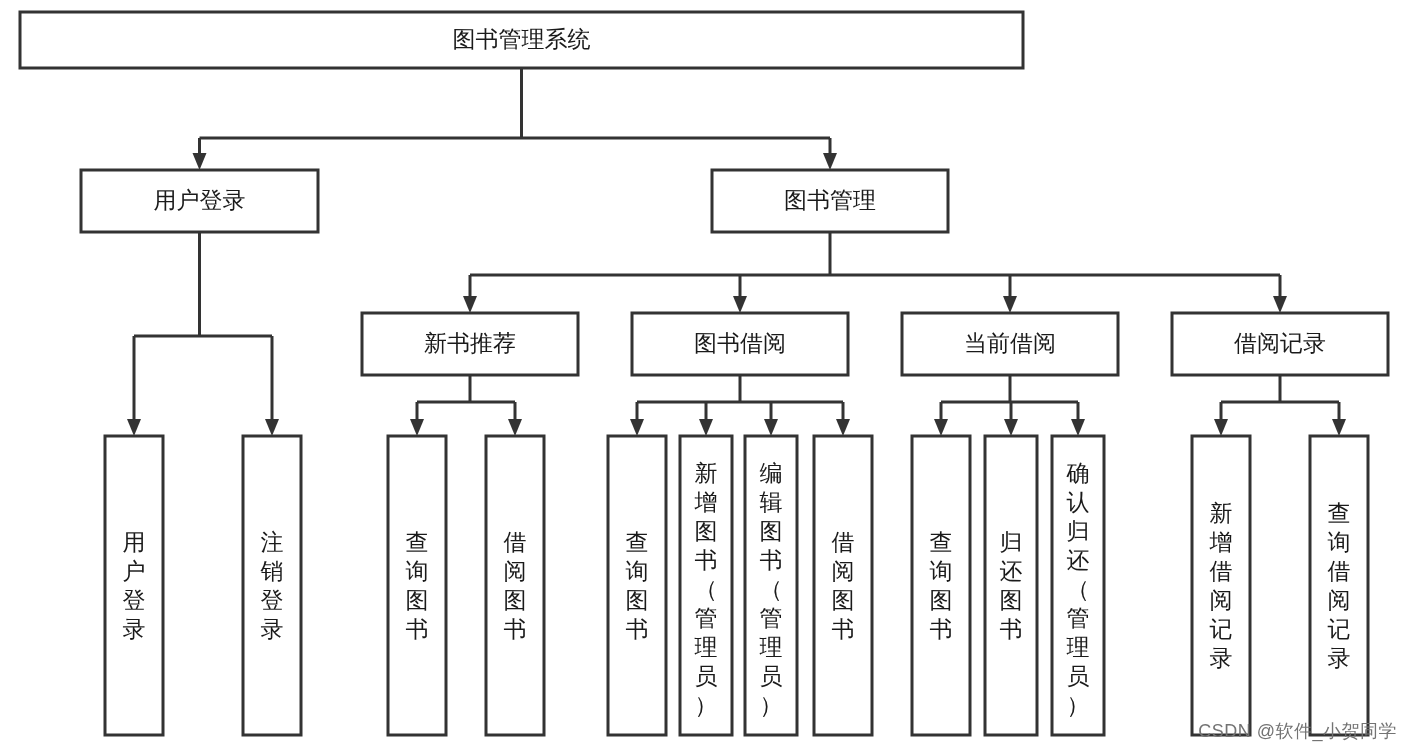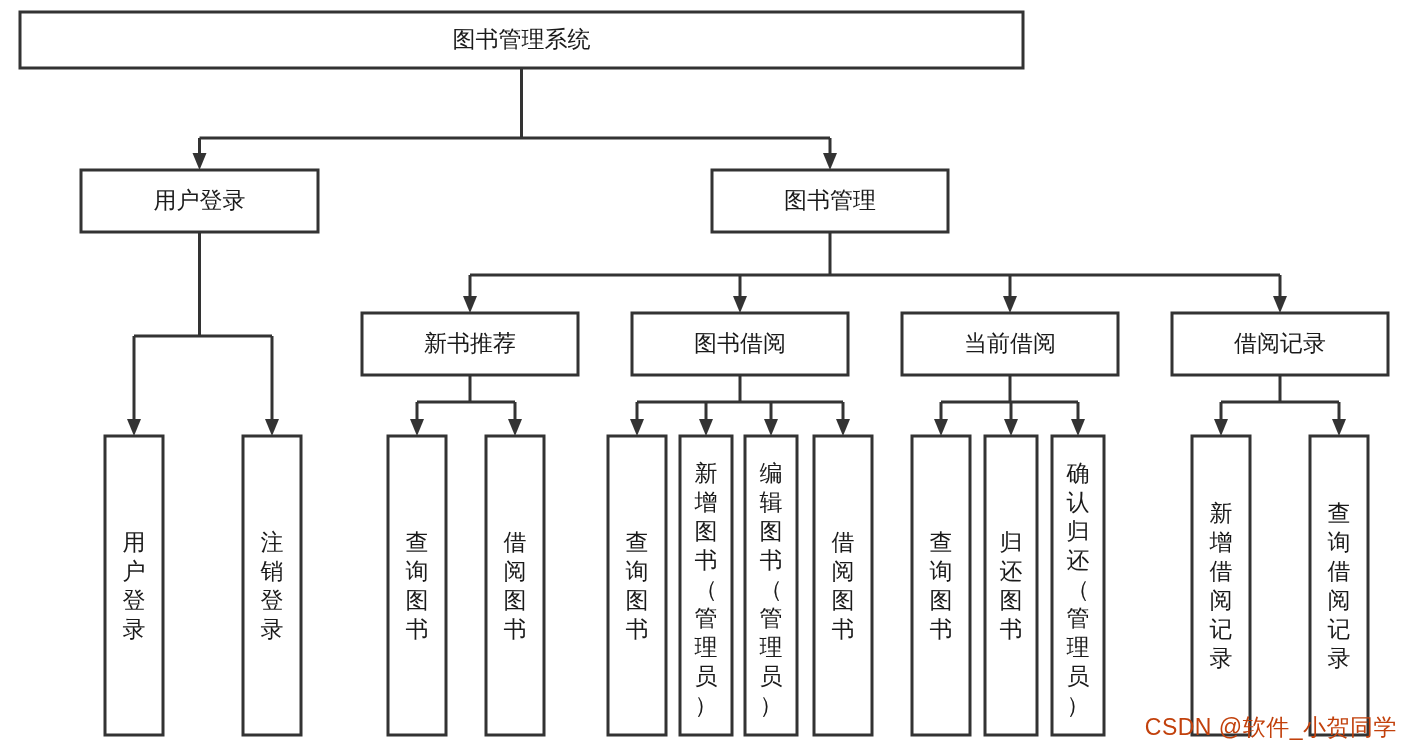--- a/index.html
+++ b/index.html
@@ -50,22 +50,22 @@
   }
   .arrow-head {
     fill: #333333;
     stroke: none;
   }
   .watermark {
     position: absolute;
     right: 8px;
     bottom: 4px;
     font-family: "Liberation Sans", "DejaVu Sans", sans-serif;
-    font-size: 23px;
-    color: #c2410c;
+    font-size: 18px;
+    color: #737373;
     white-space: nowrap;
     letter-spacing: 0.5px;
   }
 </style>
 </head>
 <body>
 
 <div id="stage">
 
   <svg id="diagram-svg" viewBox="0 0 1405 747">

